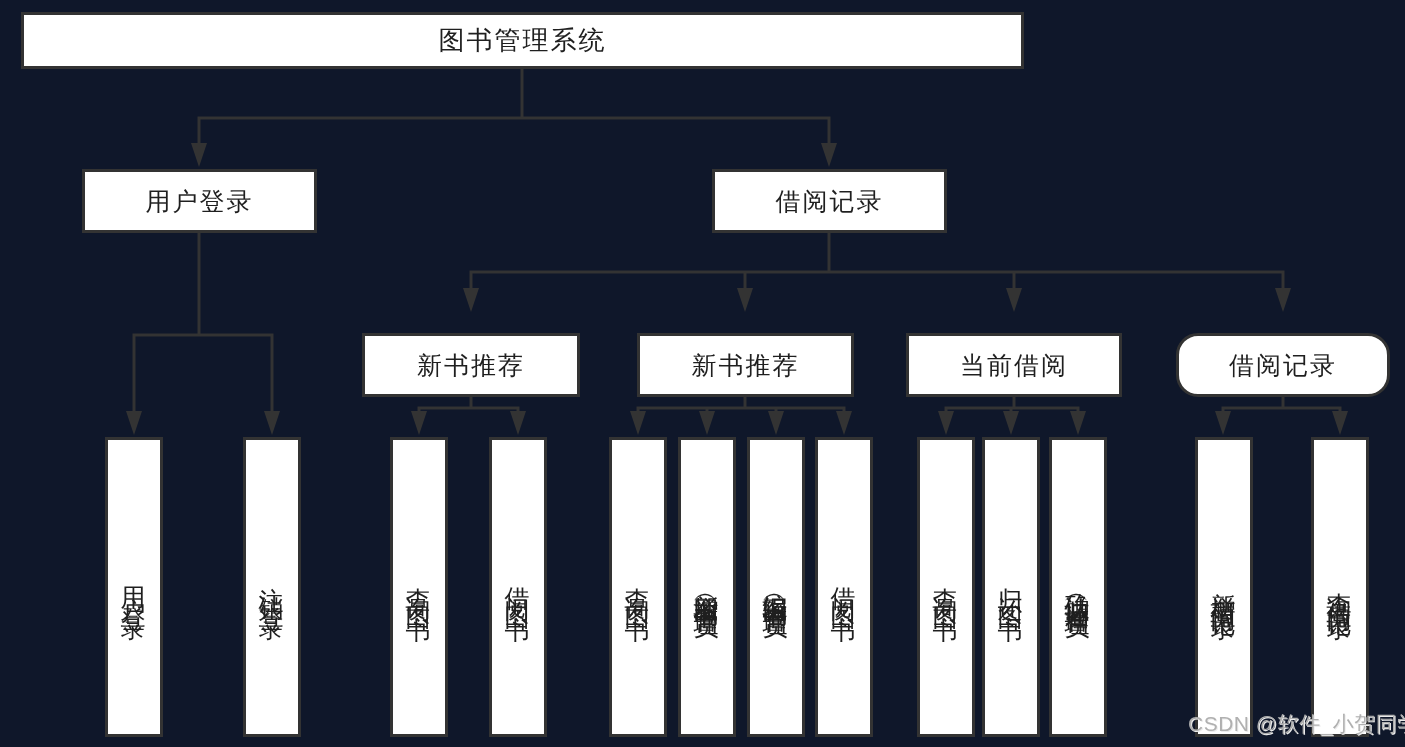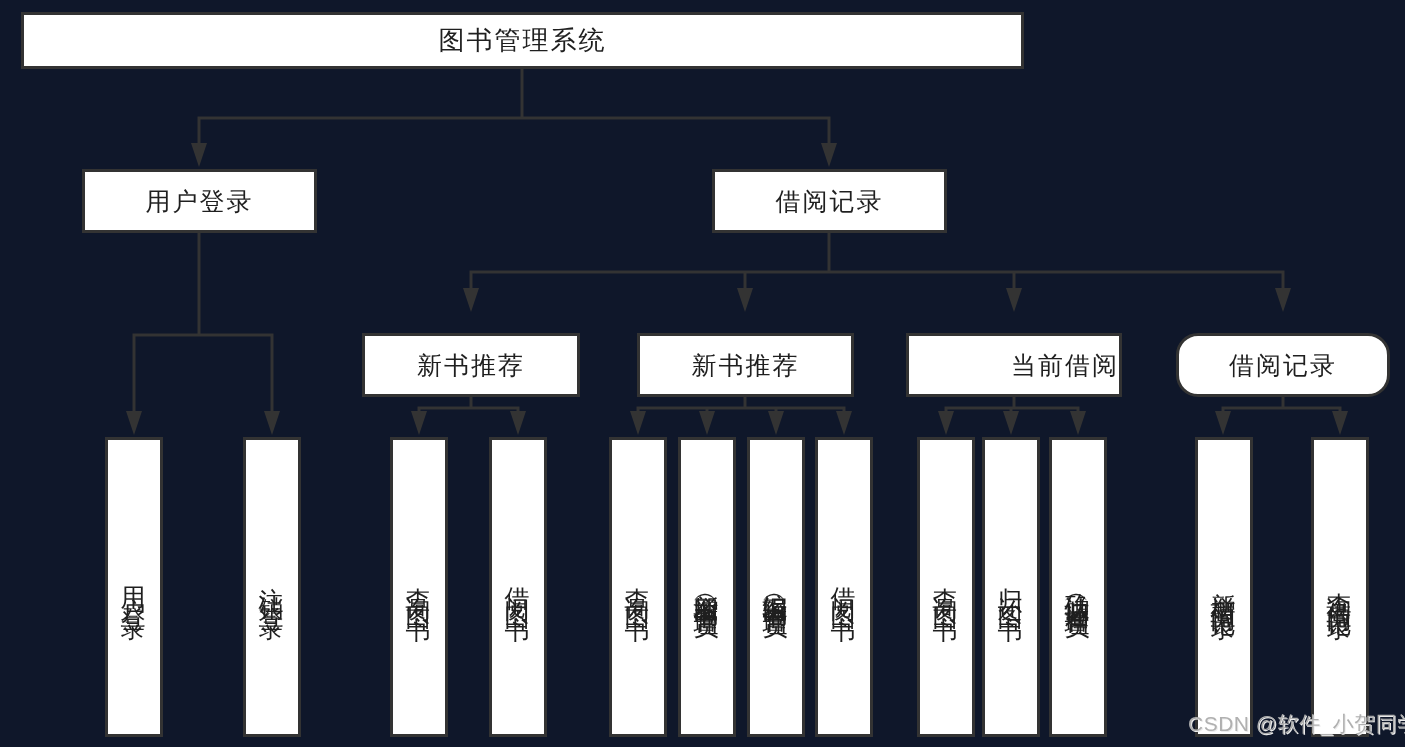--- a/index.html
+++ b/index.html
@@ -127,21 +127,21 @@
   <div class="hbox lvl2-box" style="left:712px;">
     <span>借阅记录</span>
   </div>
 
   <div class="hbox lvl3-box" style="left:362px; width:218px;">
     <span>新书推荐</span>
   </div>
   <div class="hbox lvl3-box" style="left:637px;">
     <span>新书推荐</span>
   </div>
-  <div class="hbox lvl3-box" style="left:906px; width:216px;justify-content:flex-end;">
+  <div class="hbox lvl3-box" style="left:906px; width:216px;">
     <span>当前借阅</span>
   </div>
   <div class="hbox lvl3-box" style="left:1176px; width:214px;border-radius:22px;">
     <span>借阅记录</span>
   </div>
 
   <div class="vbox sp10" style="left:105px;">
     <span>用户登录</span>
   </div>
   <div class="vbox sp10" style="left:243px;">

